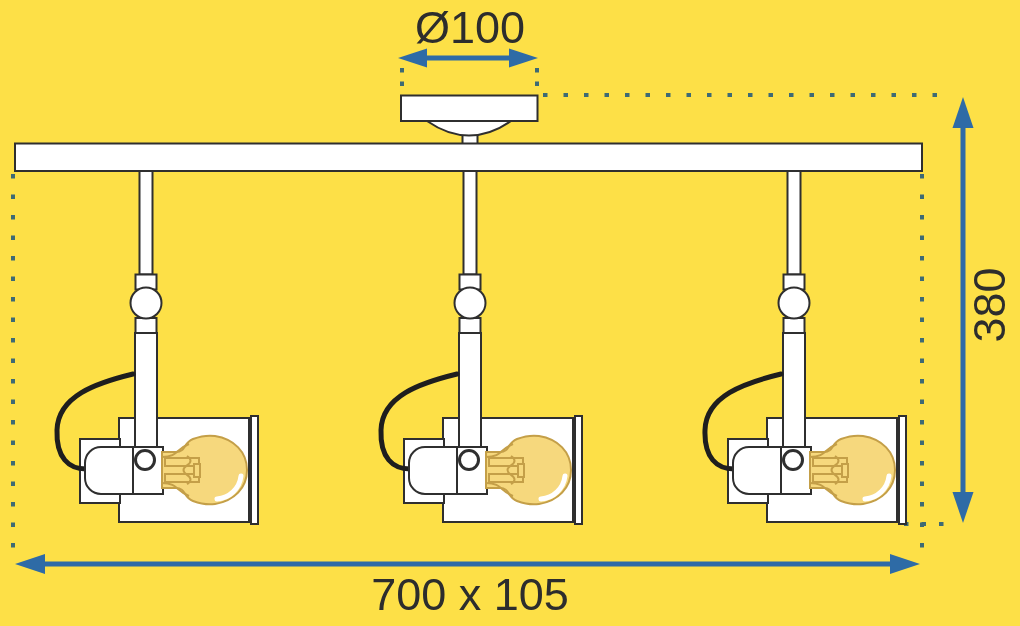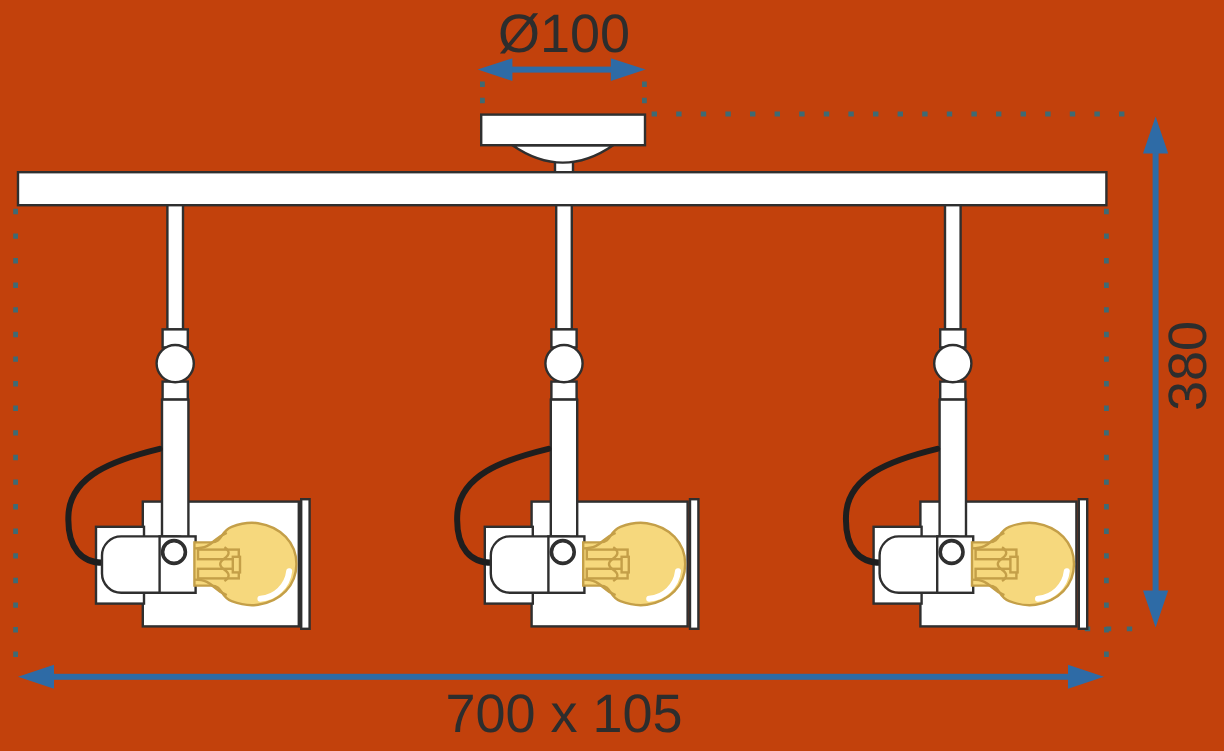--- a/index.html
+++ b/index.html
@@ -1,16 +1,16 @@
 <!DOCTYPE html>
 <html><head>
 <meta charset="utf-8">
 <style>
   html,body { margin:0; padding:0; background:#fff; }
-  .stage { position:relative; width:1020px; height:626px; background:#c2410c; overflow:hidden;
+  .stage { position:relative; width:1020px; height:626px; background:#fde047; overflow:hidden;
            font-family:"Liberation Sans", sans-serif; }
   svg { display:block; }
   
   .ln { fill:#ffffff; stroke:#2f2f2f; stroke-width:2; }
   .pv { fill:#ffffff; stroke:#2f2f2f; stroke-width:3; }
   .cable { fill:none; stroke:#1e1e1e; stroke-width:5; stroke-linecap:round; }
   
   .bs { stroke:#c49f48; stroke-width:2; }
   .nf { fill:none; }
   .hl { fill:none; stroke:#ffffff; stroke-width:5; stroke-linecap:round; }

